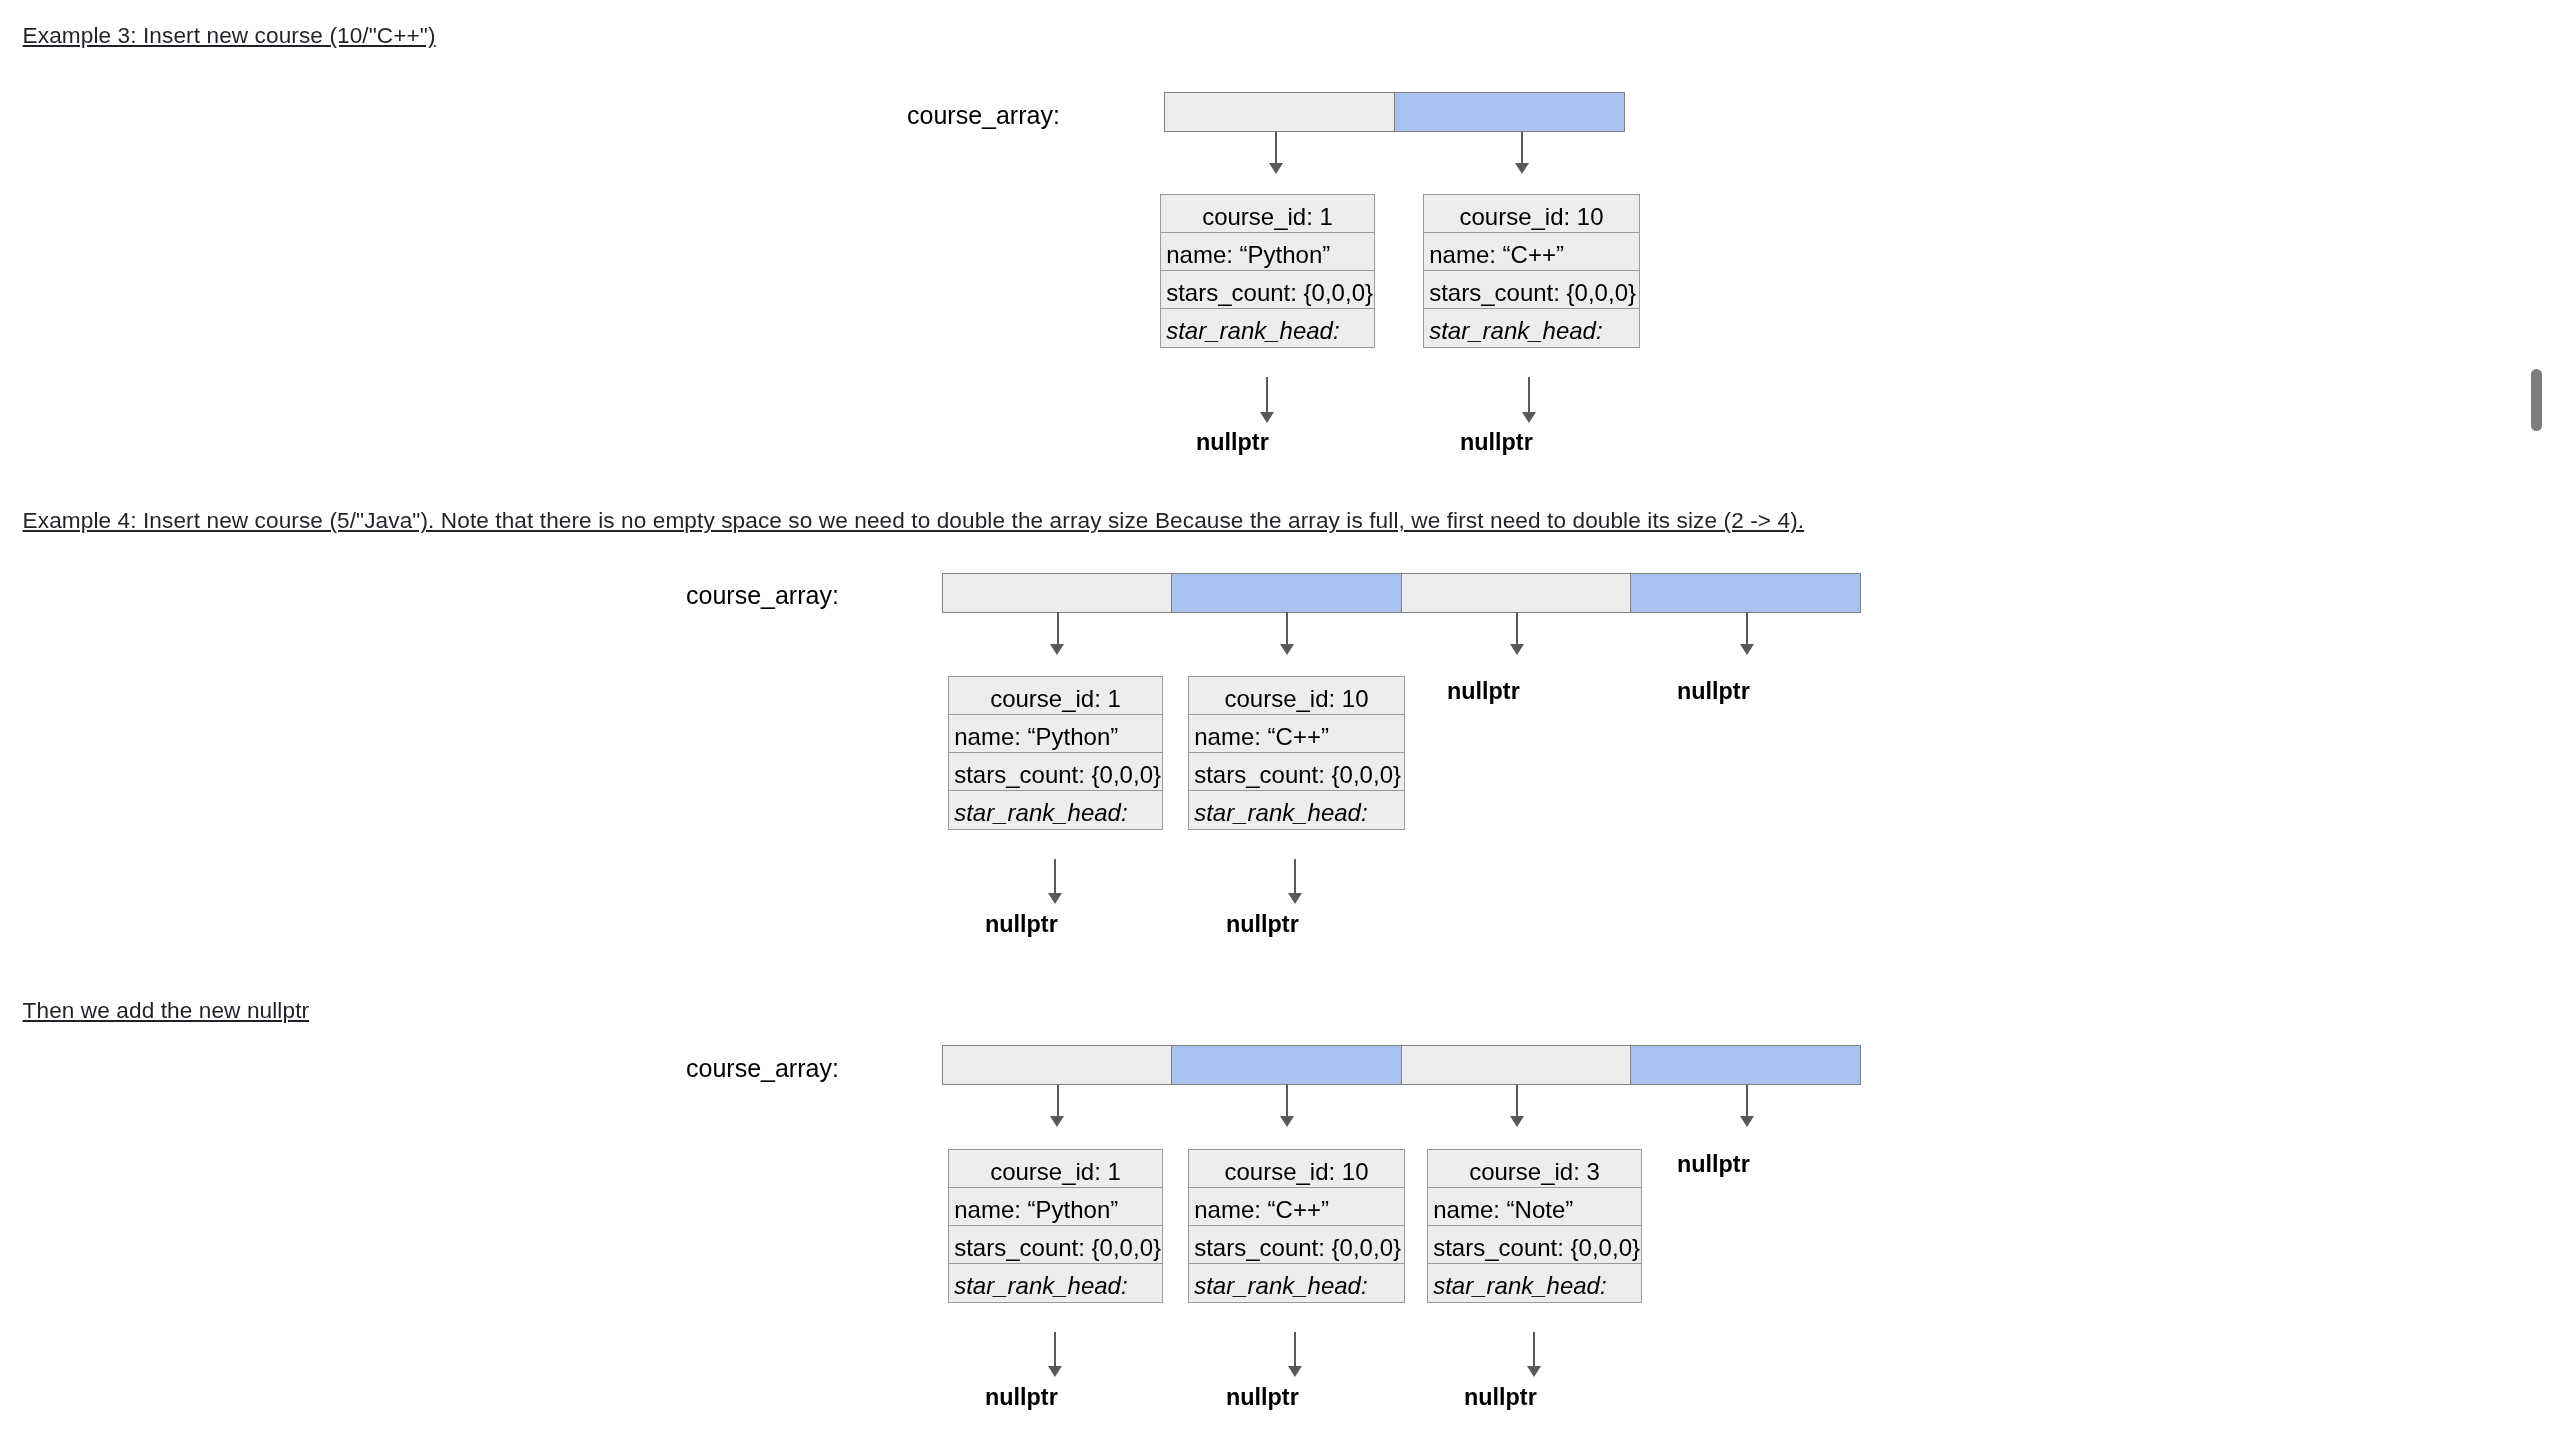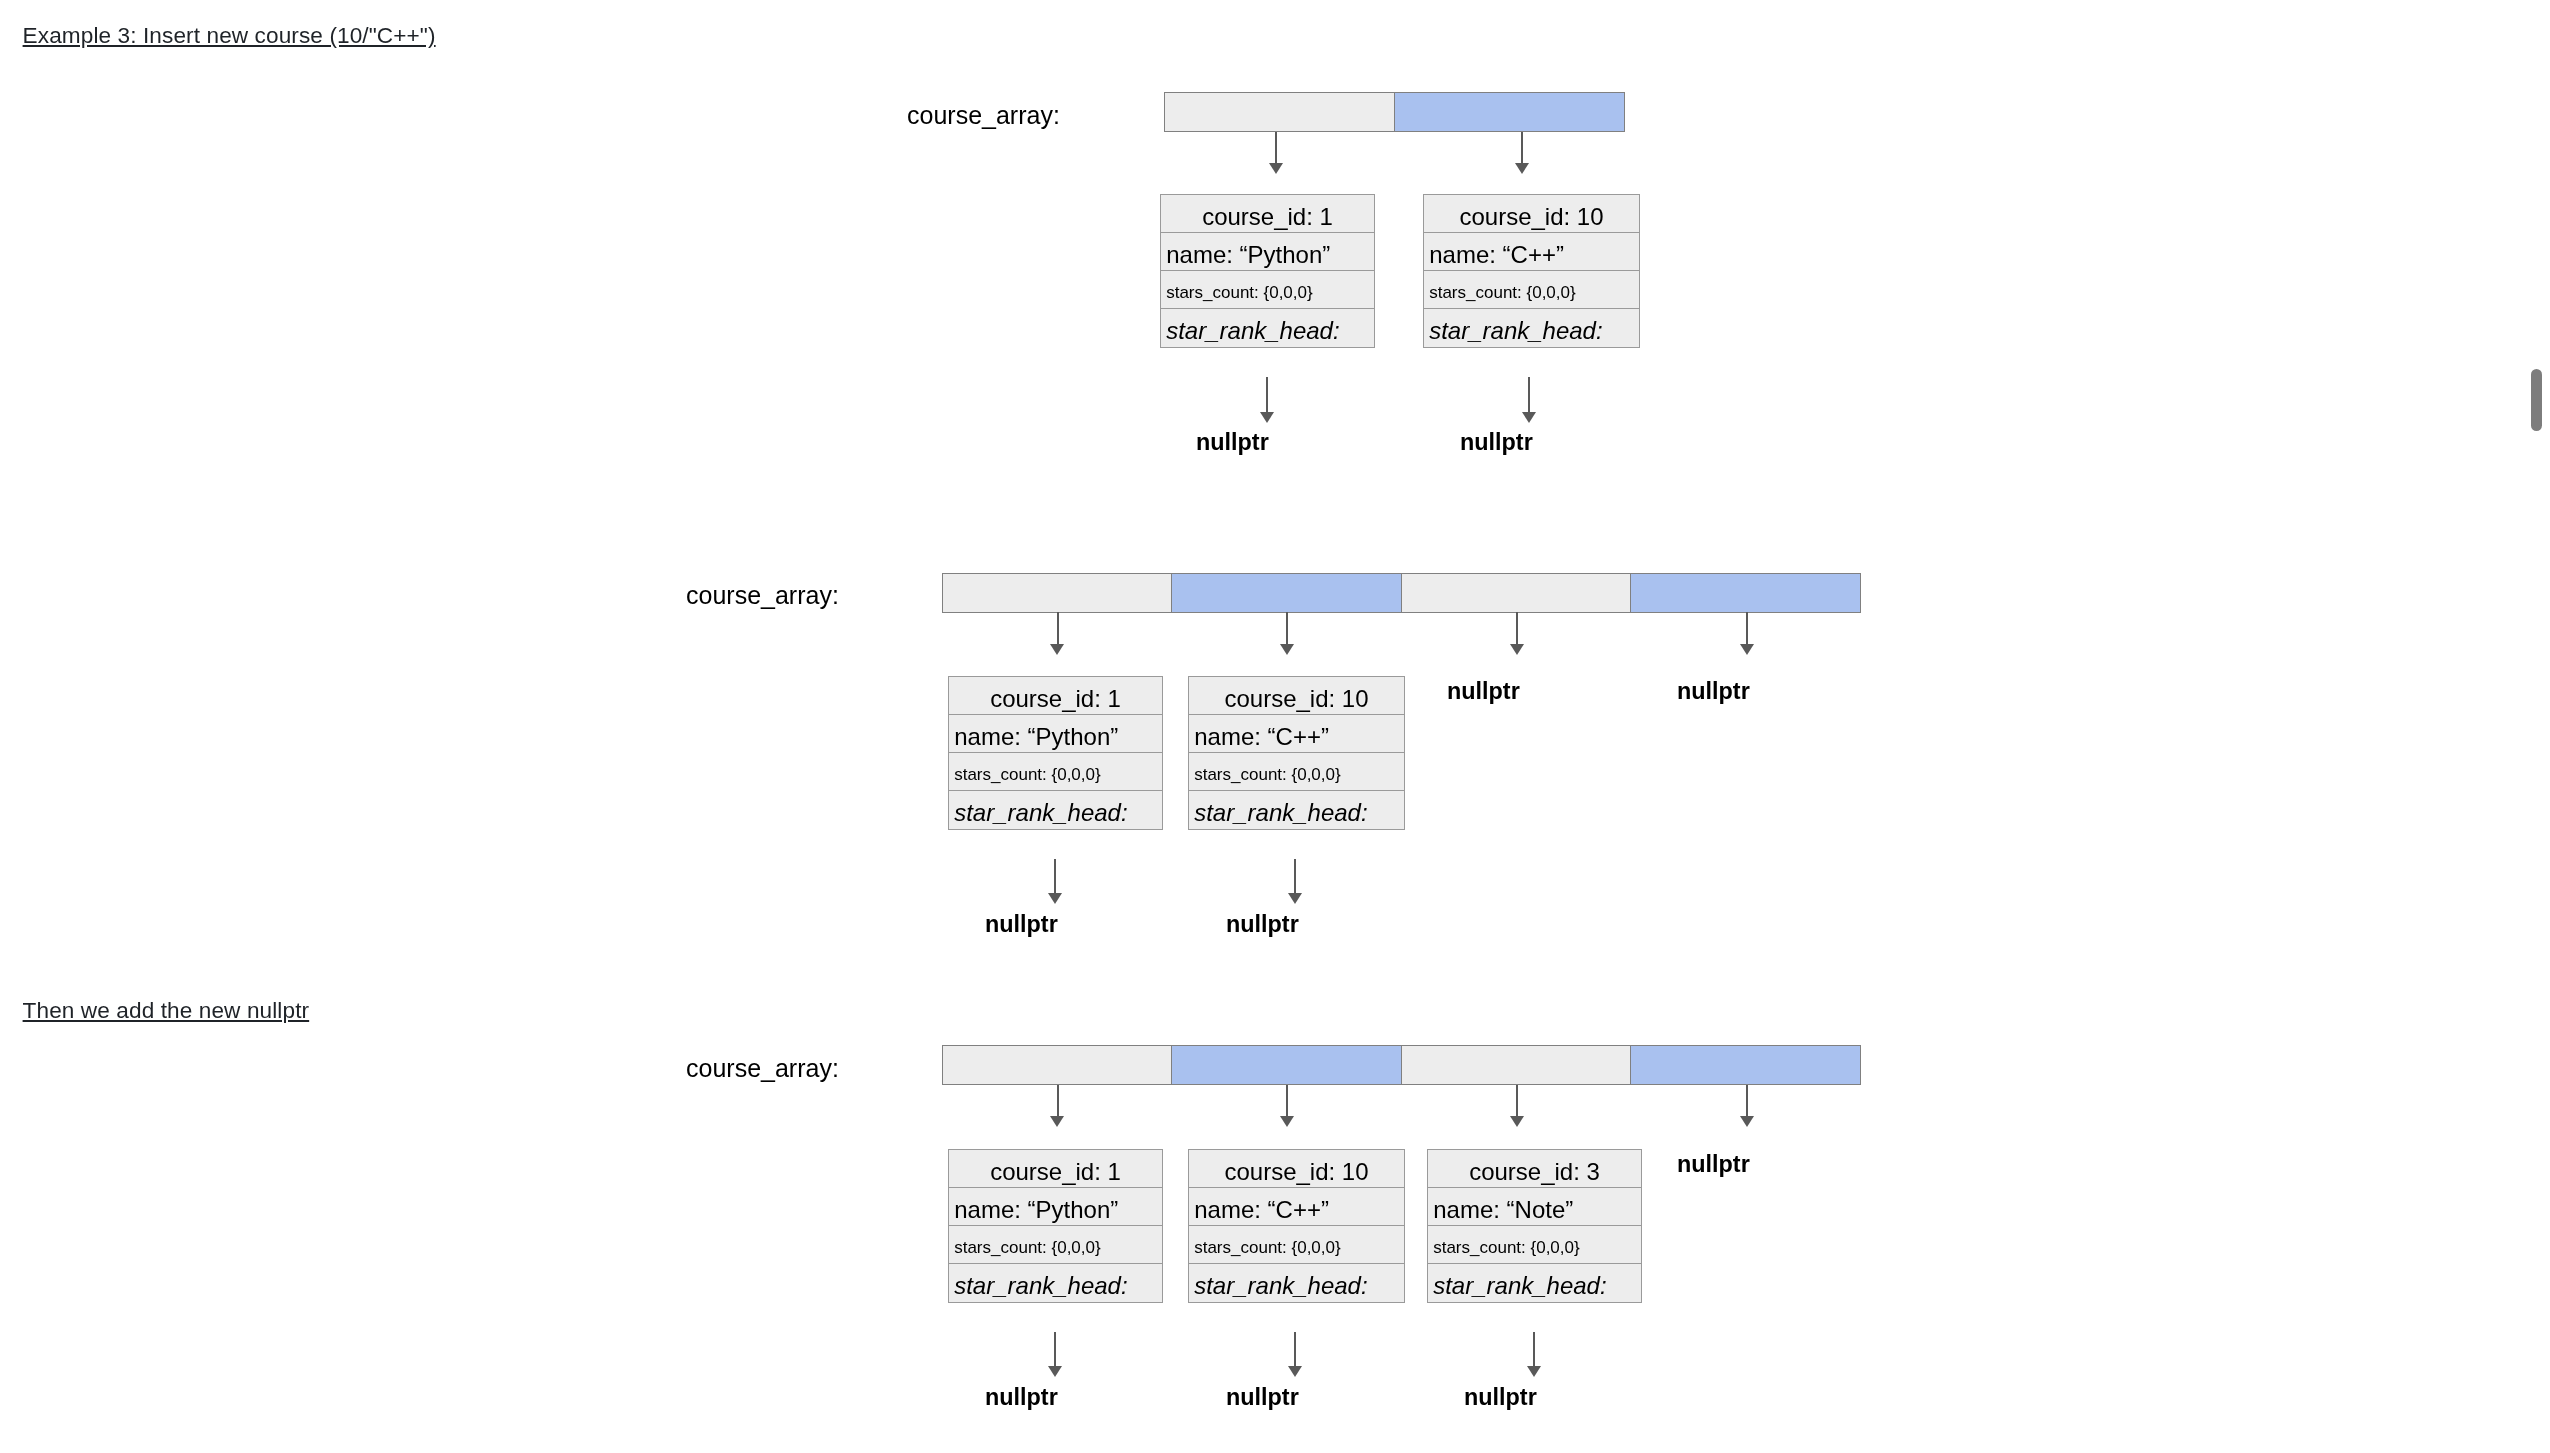--- a/index.html
+++ b/index.html
@@ -78,21 +78,21 @@
     height: 38px;
     line-height: 44px;
     font-size: 24px;
     color: #000000;
     padding: 0 5.2px;
     white-space: nowrap;
     overflow: hidden;
   }
   .struct-row:last-child { border-bottom: none; font-style: italic; }
   .struct-row.center { text-align: center; }
-  .struct-row.small { font-size: 17px; }
+  .struct-row.small { font-size: 24px; }
 
   
   .arrow-v {
     position: absolute;
     width: 1.7px;
     background: #595959;
   }
   .arrow-head {
     position: absolute;
     width: 0; height: 0;
@@ -162,20 +162,21 @@
       <div class="struct-row center">course_id: 10</div>
       <div class="struct-row">name: “C++”</div>
       <div class="struct-row small">stars_count: {0,0,0}</div>
       <div class="struct-row">star_rank_head:</div>
     </div>
     <div class="arrow-v" style="left:1528px; top:377px; height:36px;"></div>
     <div class="arrow-head" style="left:1522px; top:412px;"></div>
     <div class="nullptr" style="left:1460px; top:429px; width:139px;">nullptr</div>
   </div>
 
+  <div class="prose" style="left:22.6px; top:508px;">Example 4: Insert new course (5/"Java"). Note that there is no empty space so we need to double the array size Because the array is full, we first need to double its size (2 -&gt; 4).</div>
 
   <div class="diagram">
 
     <div class="array-label" style="left:686px; top:581px;">course_array:</div>
 
     <div class="array-strip" style="left:942px; top:573px; width:919px;">
       <div class="array-cell cell-empty" style="width:230px;"></div>
       <div class="array-cell cell-filled" style="width:230px;"></div>
       <div class="array-cell cell-empty" style="width:230px;"></div>
       <div class="array-cell cell-filled" style="width:230px;"></div>

